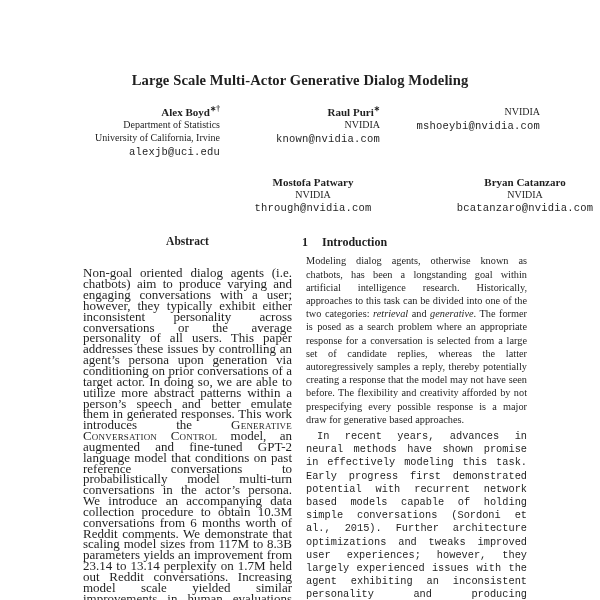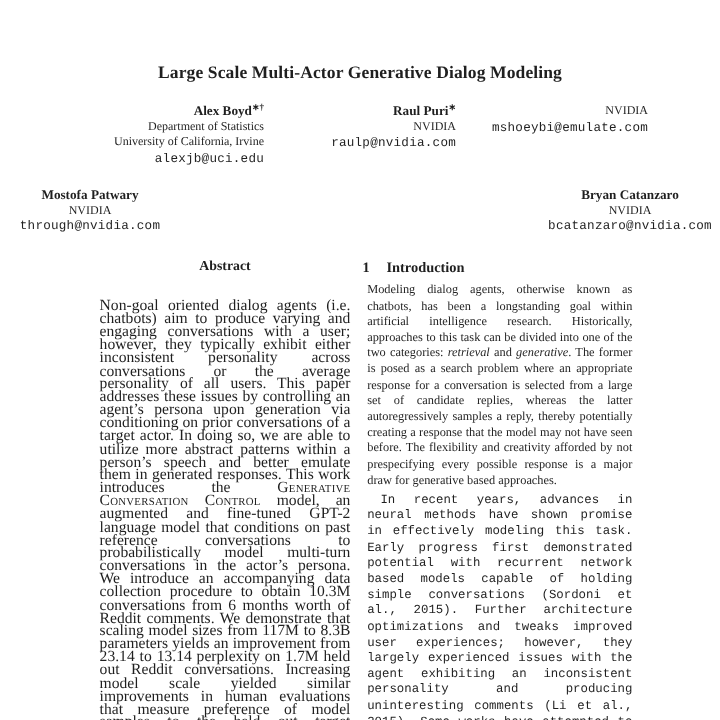--- a/index.html
+++ b/index.html
@@ -7,35 +7,35 @@
     position:relative;
     width:600px;height:600px;
     margin:0 auto;
     background:#ffffff;
     overflow:hidden;
     font-family:"Liberation Serif", serif;
     color:#1f1f1f;
     box-sizing:border-box;
   }
   .title{
-    padding-top:53px;
+    padding-top:72px;
     text-align:center;
     font-size:14.6px;
     font-weight:bold;
     letter-spacing:0.1px;
   }
   .authors-row1{
     display:flex;
     margin:17px 60px 0 60px;
   }
   .authors-row1 .author{flex:1;text-align:right;}
   .authors-row2{
     display:flex;
-    justify-content:space-between;
-    gap:34px;
+    justify-content:flex-end;
+    gap:62px;
     margin-top:17px;
   }
   .authors-row2 .author{text-align:center;min-width:150px;}
   .author-name{font-size:11px;font-weight:bold;line-height:13px;}
   .marks{font-size:7.5px;vertical-align:super;line-height:0;}
   .affil{font-size:10px;line-height:12.8px;}
   .email{
     font-family:"Liberation Mono", monospace;
     font-size:10.5px;
     line-height:14px;
@@ -89,25 +89,25 @@
   <div class="authors-row1">
     <div class="author">
       <div class="author-name"><span>Alex Boyd</span><sup class="marks">∗†</sup></div>
       <div class="affil">Department of Statistics</div>
       <div class="affil">University of California, Irvine</div>
       <div class="email">alexjb@uci.edu</div>
     </div>
     <div class="author">
       <div class="author-name"><span>Raul Puri</span><sup class="marks">∗</sup></div>
       <div class="affil">NVIDIA</div>
-      <div class="email">raulp@nvidia.com</div>
+      <div class="email">known@nvidia.com</div>
     </div>
     <div class="author">
       <div class="affil">NVIDIA</div>
-      <div class="email">mshoeybi@emulate.com</div>
+      <div class="email">mshoeybi@nvidia.com</div>
     </div>
   </div>
 
   <div class="authors-row2">
     <div class="author">
       <div class="author-name"><span>Mostofa Patwary</span><sup class="marks"></sup></div>
       <div class="affil">NVIDIA</div>
       <div class="email">through@nvidia.com</div>
     </div>
     <div class="author">

